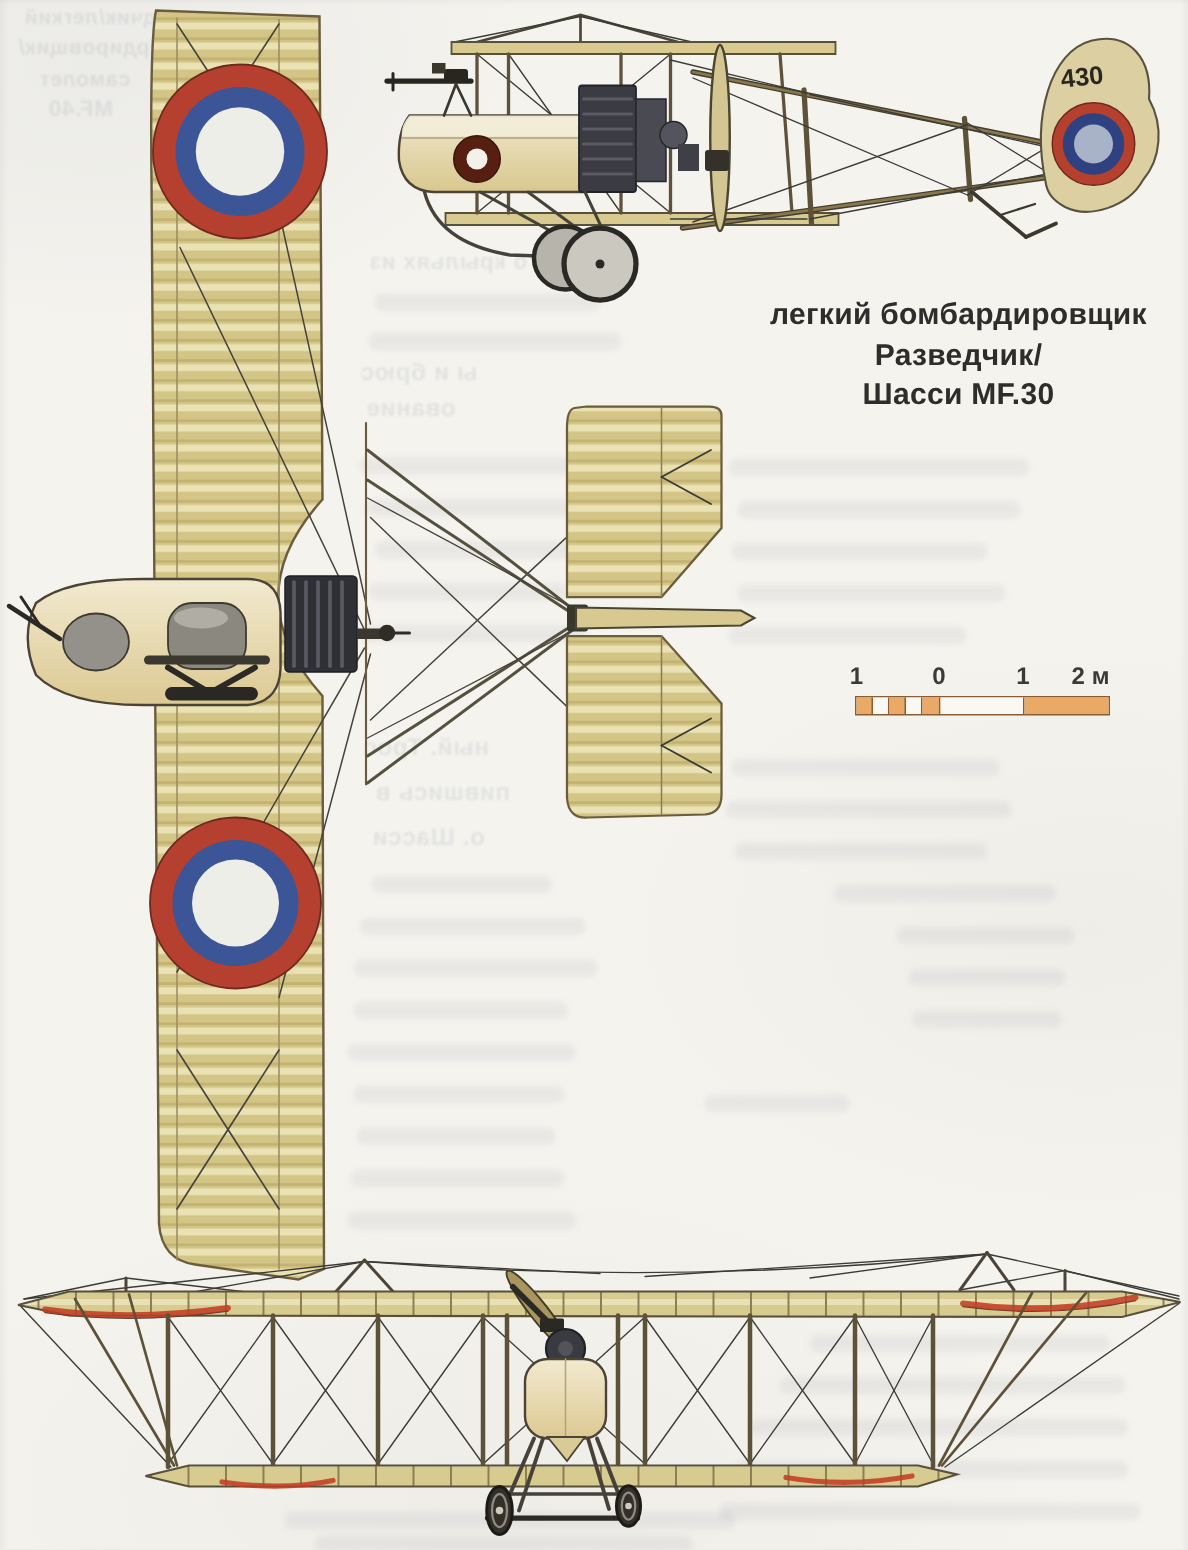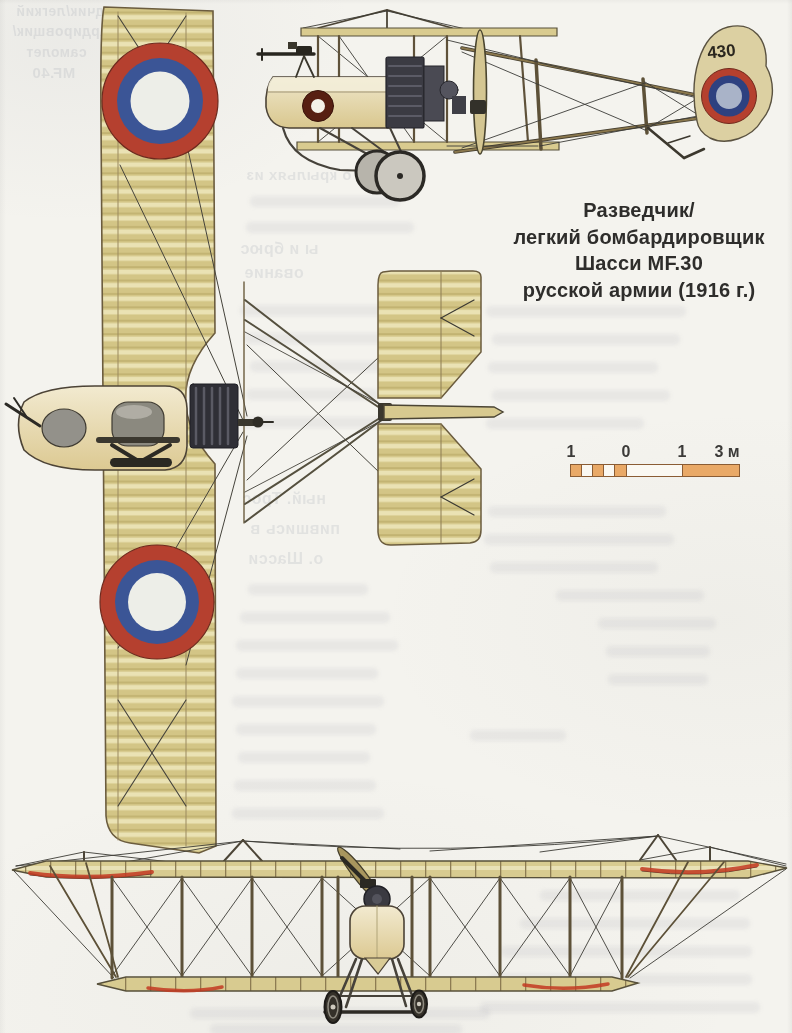--- a/index.html
+++ b/index.html
@@ -421,31 +421,30 @@
         <g>
           <ellipse cx="419" cy="1004" rx="8" ry="13.5" fill="#343029" stroke="#1d1b18" stroke-width="2"></ellipse>
           <ellipse cx="419" cy="1004" rx="4.5" ry="9" fill="none" stroke="#8f8b80" stroke-width="1.5"></ellipse>
           <circle cx="419" cy="1004" r="2.2" fill="#cfcabe"></circle>
         </g>
       </g>
     </g>
   </svg>
 
   <div class="caption">
+    <div>легкий бомбардировщик</div>
     <div>Разведчик/</div>
-    <div>легкий бомбардировщик</div>
     <div>Шасси MF.30</div>
-    <div>русской армии (1916 г.)</div>
   </div>
 
   <div class="scalebar">
     <span class="lbl" style="left:-14px">1</span>
     <span class="lbl" style="left:41px">0</span>
     <span class="lbl" style="left:97px">1</span>
-    <span class="lbl" style="left:142px">3 м</span>
+    <span class="lbl" style="left:142px">2 м</span>
     <div class="bar">
       <span class="seg o" style="width:11px"></span>
       <span class="seg w" style="width:11px"></span>
       <span class="seg o" style="width:11px"></span>
       <span class="seg w" style="width:11px"></span>
       <span class="seg o" style="width:12px"></span>
       <span class="seg w" style="width:56px"></span>
       <span class="seg o" style="width:56px;border-right:none"></span>
     </div>
   </div>

